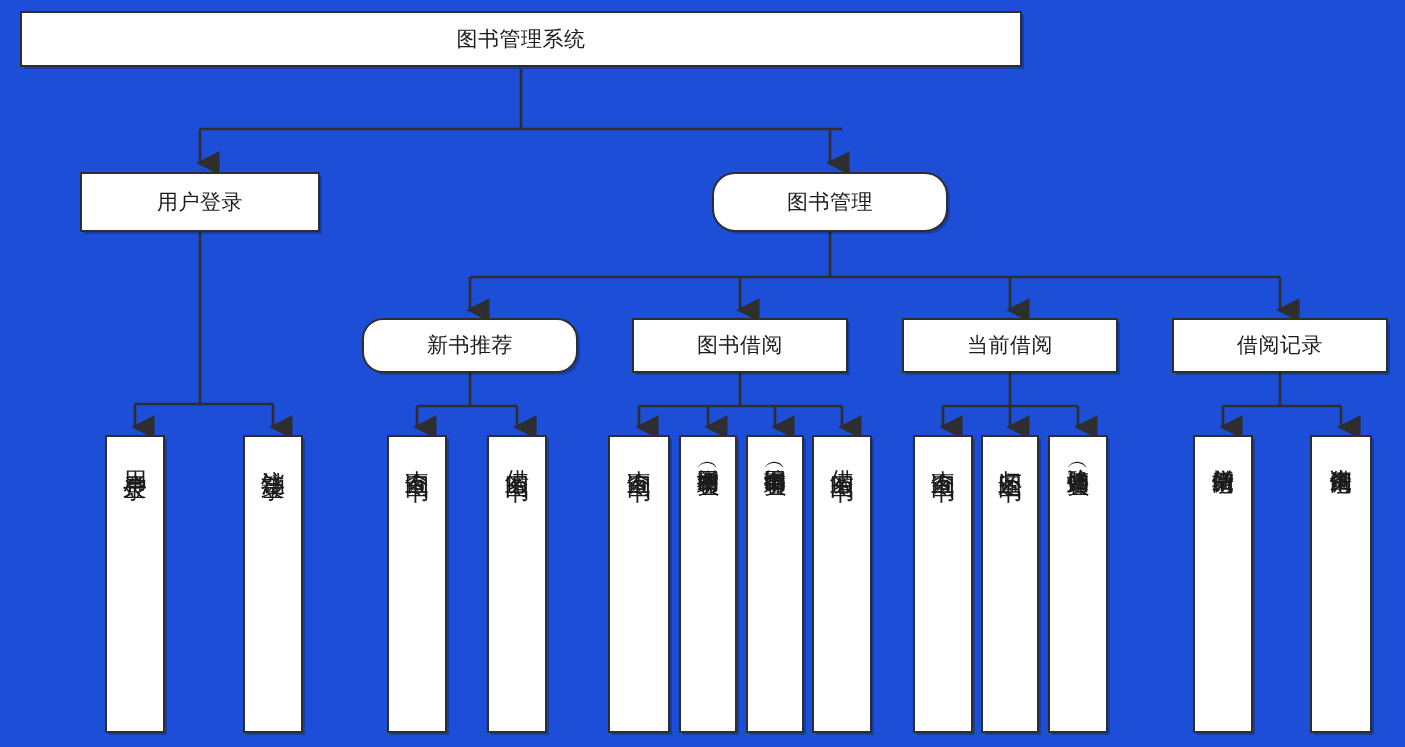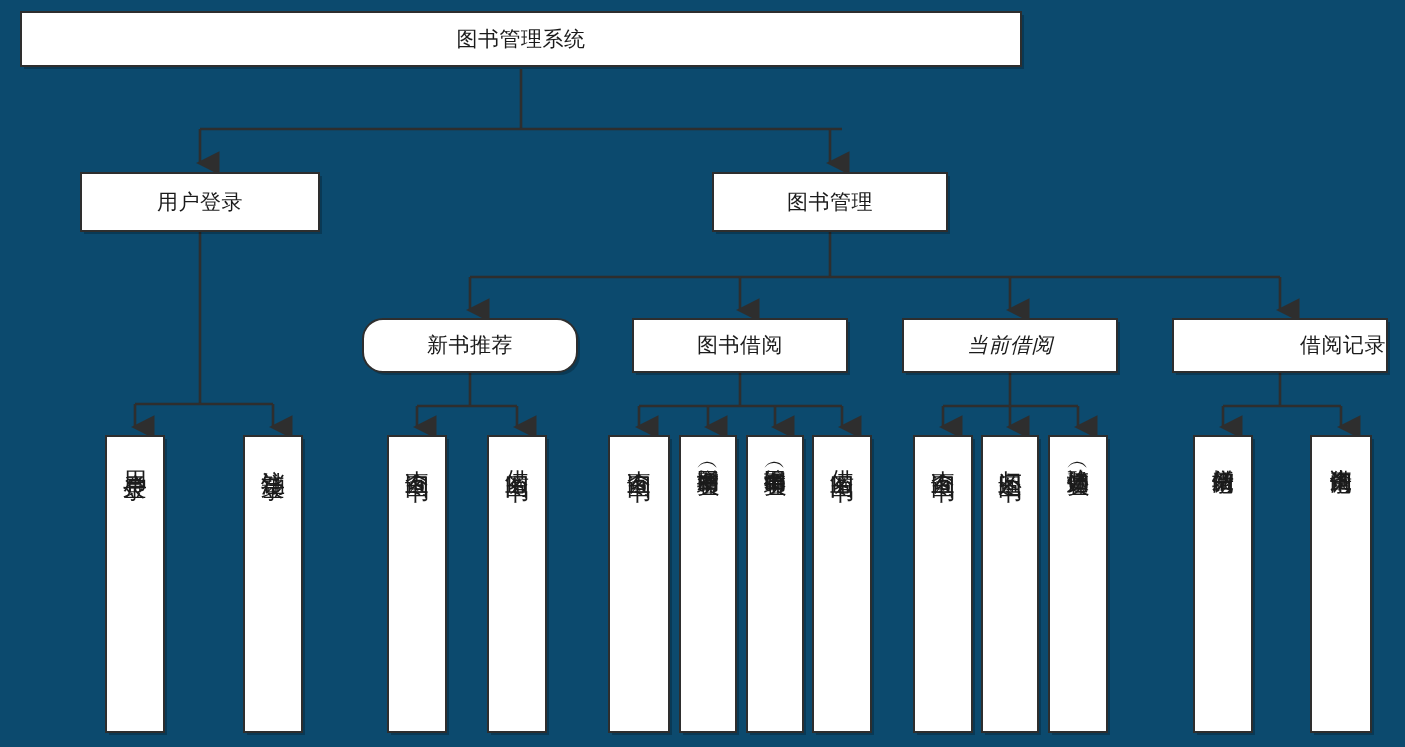--- a/index.html
+++ b/index.html
@@ -7,21 +7,21 @@
     padding: 0;
     background: #ffffff;
   }
   body {
     font-family: "Liberation Sans", "DejaVu Sans", sans-serif;
   }
   #canvas {
     position: relative;
     width: 1405px;
     height: 747px;
-    background: #0c4a6e;
+    background: #1d4ed8;
     overflow: hidden;
   }
   svg.wires {
     position: absolute;
     left: 0;
     top: 0;
     width: 1405px;
     height: 747px;
     pointer-events: none;
   }
@@ -128,34 +128,34 @@
     </g>
   </svg>
 
   <div class="node horiz" style="left:20px; top:11px; width:1002px; height:56px;">
     <span class="lbl">图书管理系统</span>
   </div>
 
   <div class="node horiz" style="left:80px; top:172px; width:240px; height:60px;">
     <span class="lbl">用户登录</span>
   </div>
-  <div class="node horiz" style="left:712px; top:172px; width:236px; height:60px;">
+  <div class="node horiz" style="left:712px; top:172px; width:236px; height:60px;border-radius:23px;">
     <span class="lbl">图书管理</span>
   </div>
 
   <div class="node horiz" style="left:362px; top:318px; width:216px; height:55px;border-radius:21px;">
     <span class="lbl">新书推荐</span>
   </div>
   <div class="node horiz" style="left:632px; top:318px; width:216px; height:55px;justify-content:center;">
     <span class="lbl">图书借阅</span>
   </div>
-  <div class="node horiz" style="left:902px; top:318px; width:216px; height:55px;font-style:italic;">
+  <div class="node horiz" style="left:902px; top:318px; width:216px; height:55px;">
     <span class="lbl">当前借阅</span>
   </div>
-  <div class="node horiz" style="left:1172px; top:318px; width:216px; height:55px;justify-content:flex-end;">
+  <div class="node horiz" style="left:1172px; top:318px; width:216px; height:55px;">
     <span class="lbl">借阅记录</span>
   </div>
 
   <div class="node vert" style="left:105px; top:435px; width:60px; height:298px;">
     <span class="lbl">用户登录</span>
   </div>
   <div class="node vert" style="left:243px; top:435px; width:60px; height:298px;">
     <span class="lbl">注销登录</span>
   </div>
 

